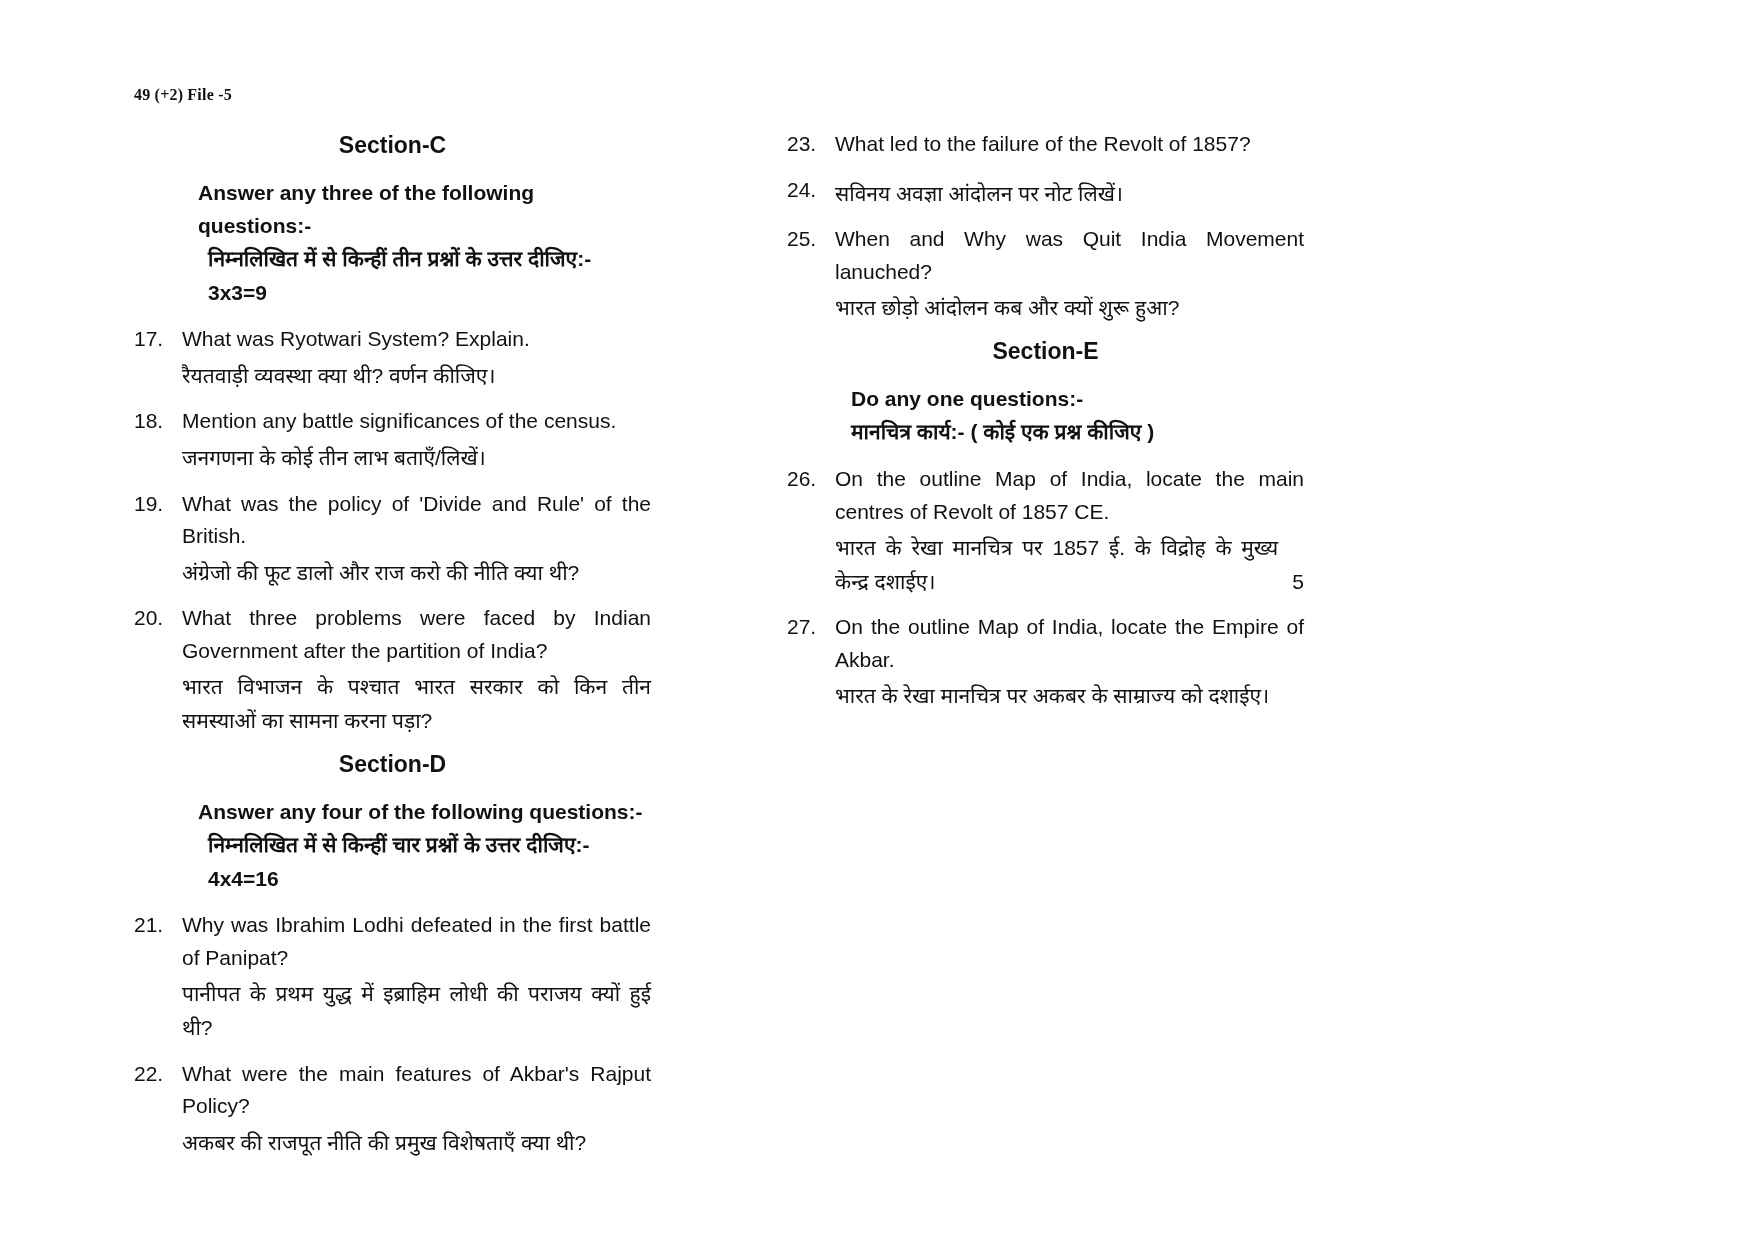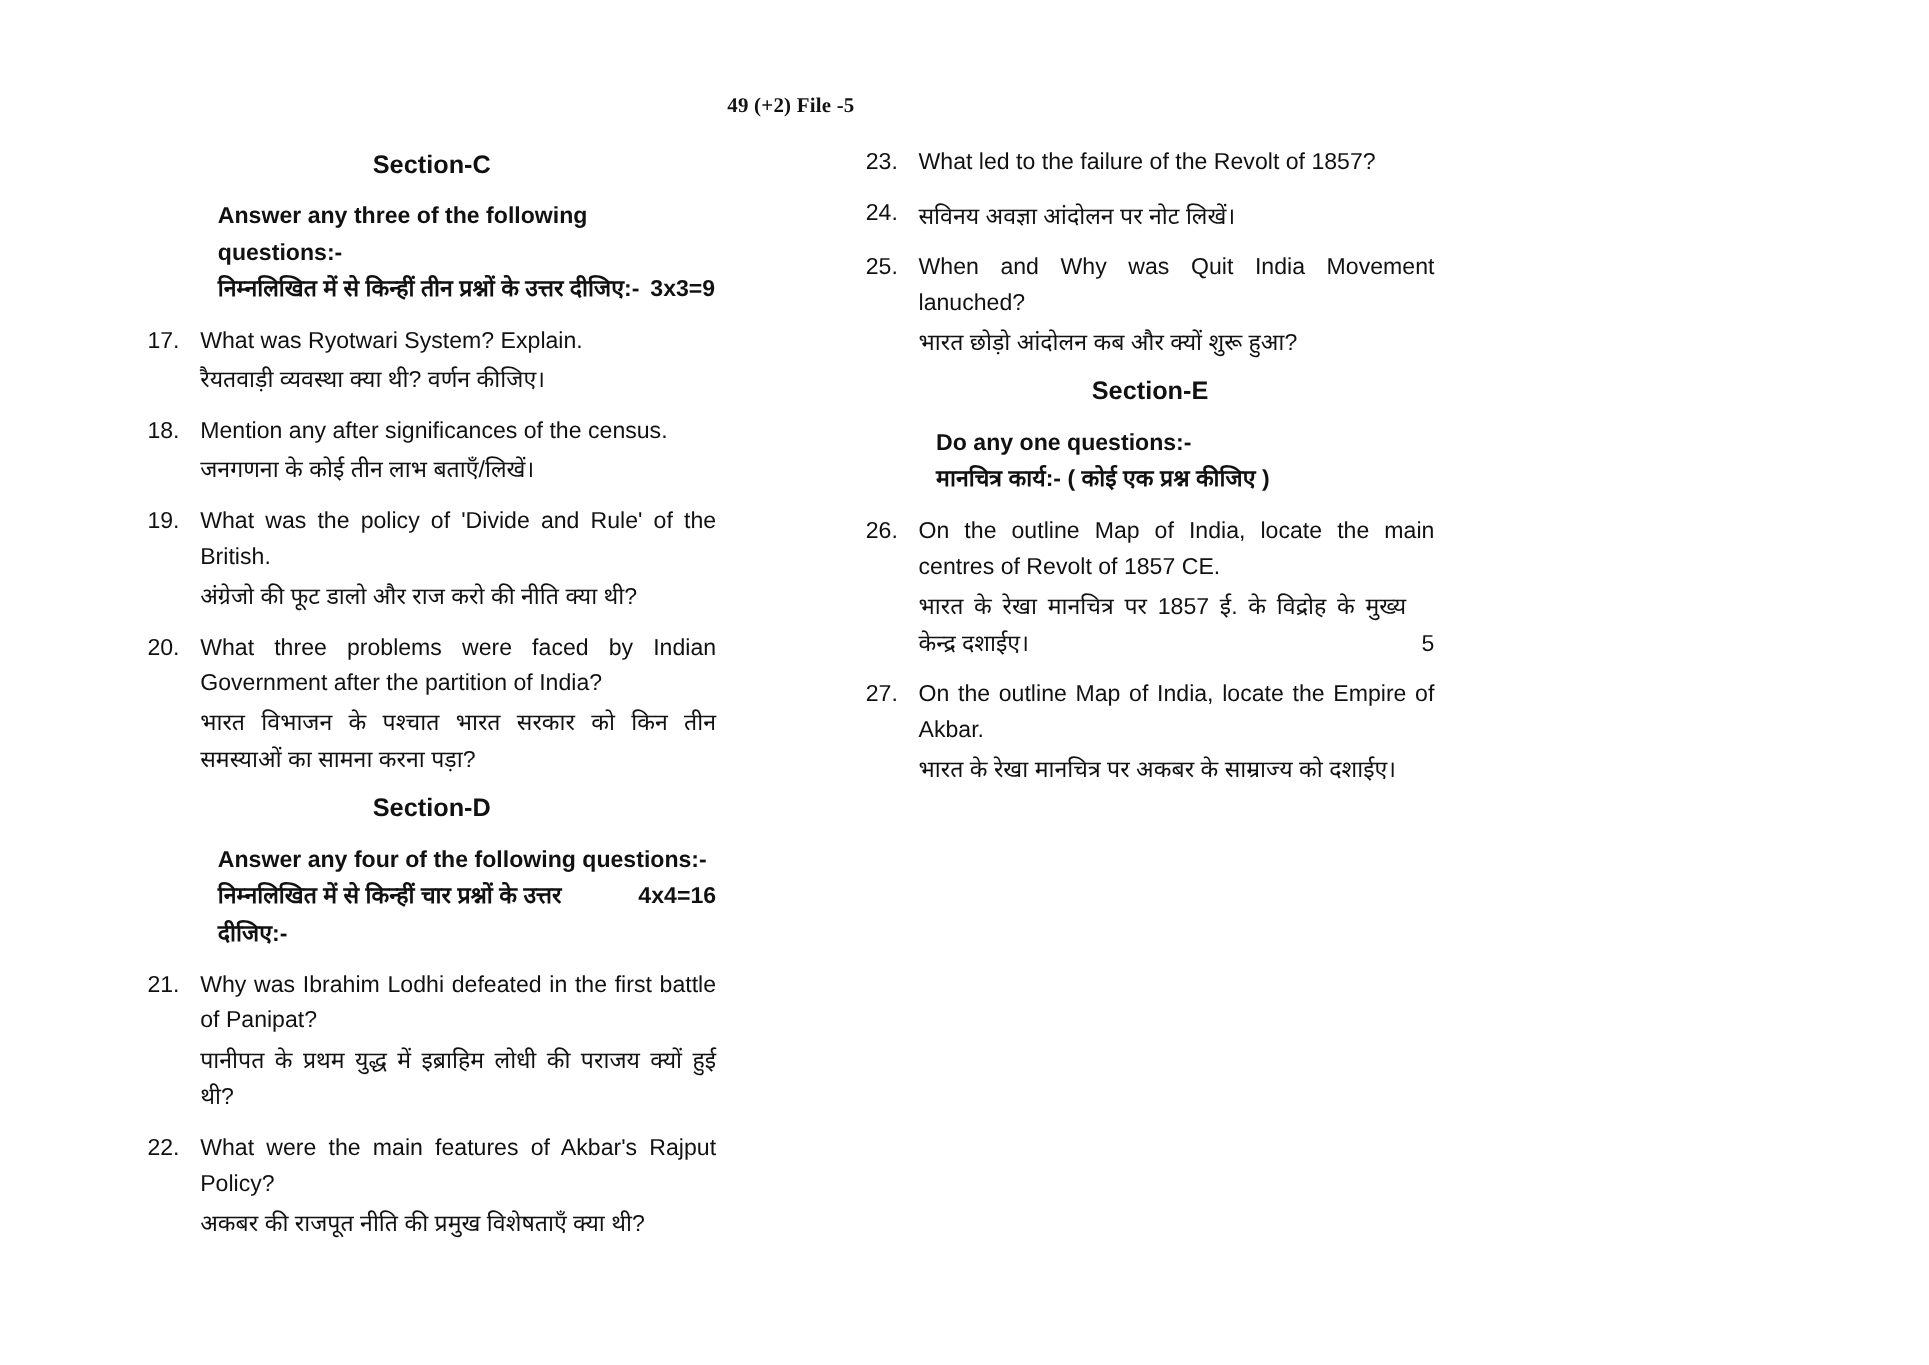--- a/index.html
+++ b/index.html
@@ -15,24 +15,23 @@
     color: #111111;
   }
   .page {
     position: relative;
     width: 1170px;
     margin-left: 134px;
     padding-top: 86px;
     box-sizing: border-box;
   }
   .page-header {
-    text-align: center;
     font-family: "Liberation Serif", "DejaVu Serif", serif;
     font-weight: bold;
-    font-size: 19px;
+    font-size: 16px;
     margin-bottom: 24px;
     letter-spacing: 0.2px;
   }
   .columns {
     display: flex;
     gap: 136px;
     align-items: flex-start;
   }
   .column {
     width: 517px;
@@ -48,24 +47,26 @@
     margin-left: 64px;
     margin-bottom: 14px;
   }
   .instr-en {
     font-weight: bold;
     font-size: 21px;
     line-height: 1.55;
   }
   .instr-hi-row {
     display: flex;
+    justify-content: space-between;
     align-items: baseline;
     font-weight: bold;
     font-size: 21px;
     line-height: 1.6;
+    flex-direction: column;
   }
   .instr-marks {
     font-weight: bold;
     white-space: nowrap;
     margin-left: 10px;
   }
   .question {
     display: flex;
     margin-bottom: 13px;
   }
@@ -131,21 +132,21 @@
         <span class="q-num">17.</span>
         <div class="q-body">
           <div class="q-en">What was Ryotwari System? Explain.</div>
           <div class="q-hi">रैयतवाड़ी व्यवस्था क्या थी? वर्णन कीजिए।</div>
         </div>
       </div>
 
       <div class="question">
         <span class="q-num">18.</span>
         <div class="q-body">
-          <div class="q-en">Mention any after significances of the census.</div>
+          <div class="q-en">Mention any battle significances of the census.</div>
           <div class="q-hi">जनगणना के कोई तीन लाभ बताएँ/लिखें।</div>
         </div>
       </div>
 
       <div class="question">
         <span class="q-num">19.</span>
         <div class="q-body">
           <div class="q-en">What was the policy of 'Divide and Rule' of the British.</div>
           <div class="q-hi">अंग्रेजो की फूट डालो और राज करो की नीति क्या थी?</div>
         </div>

